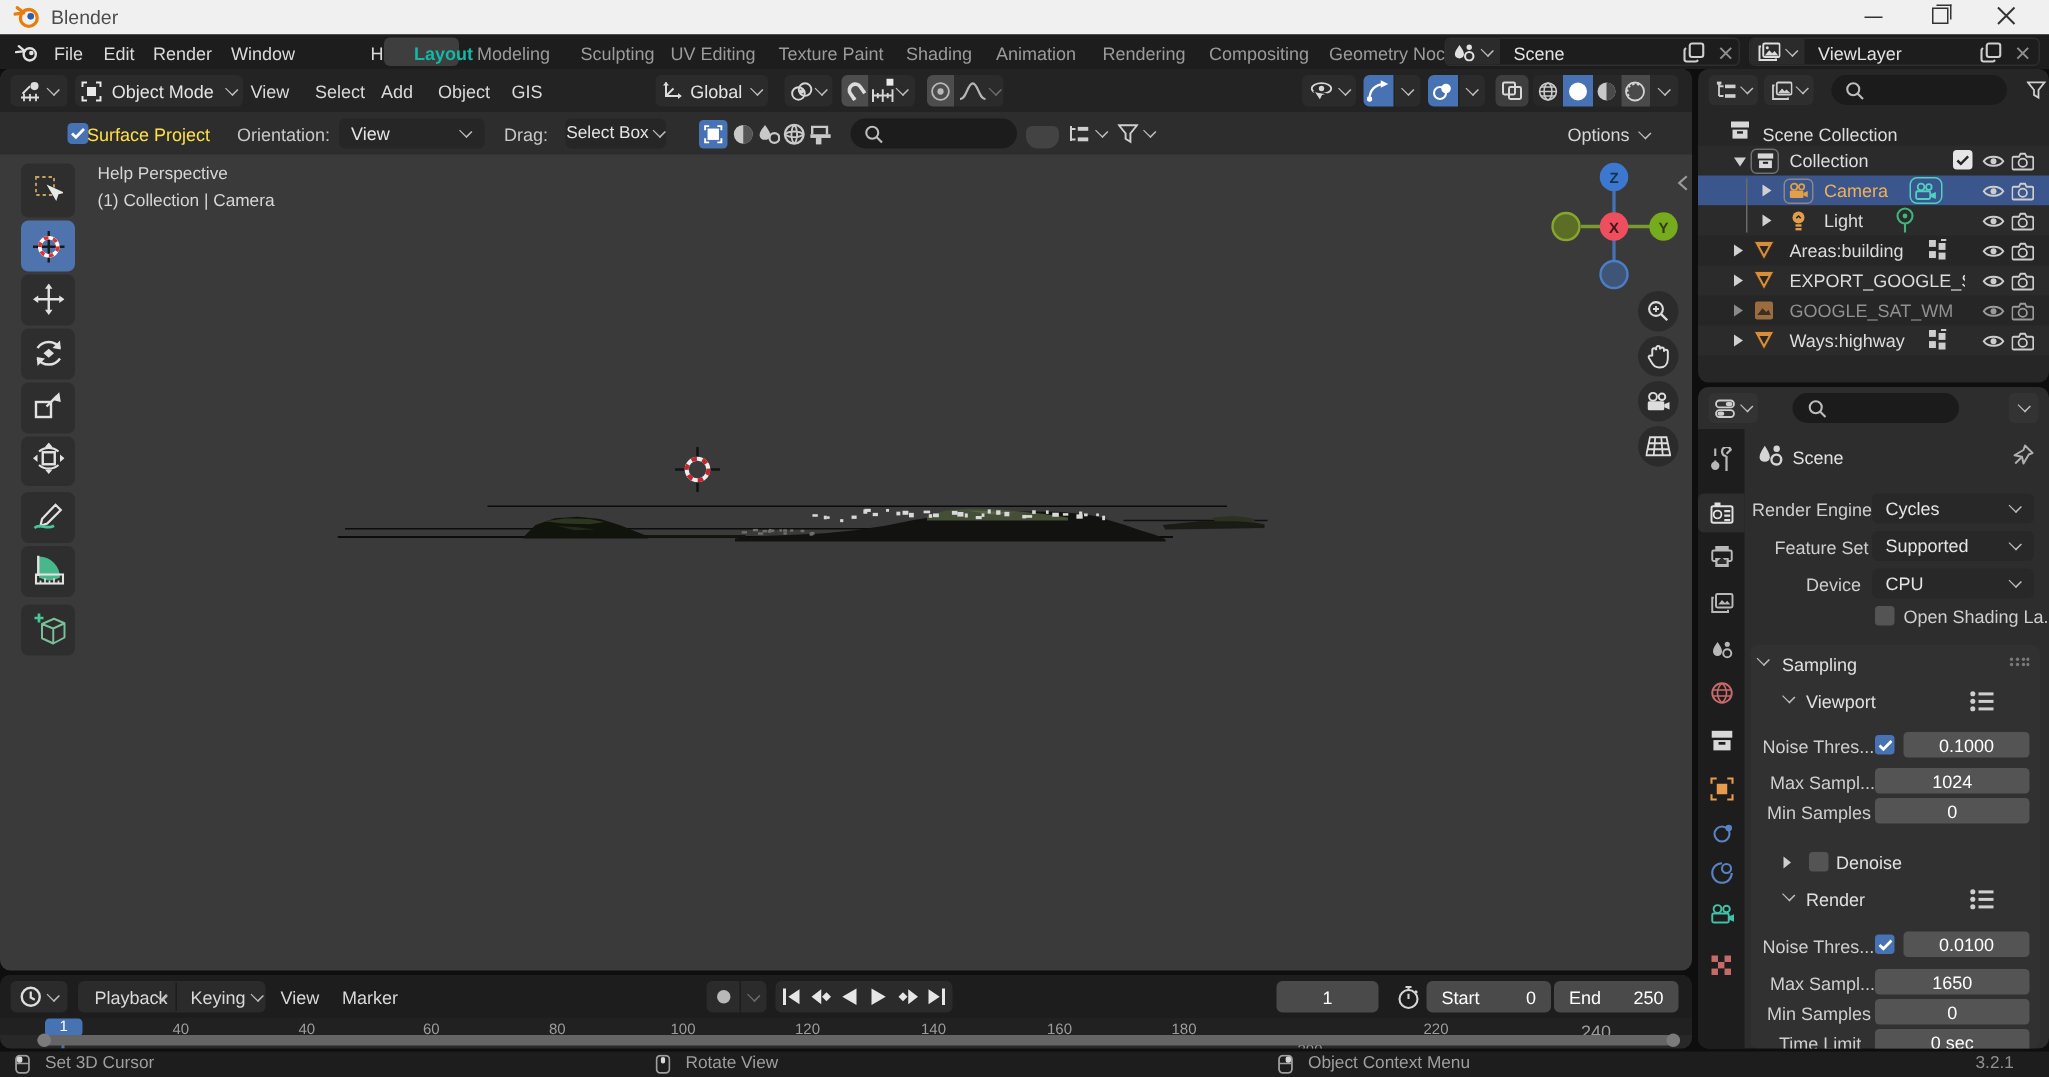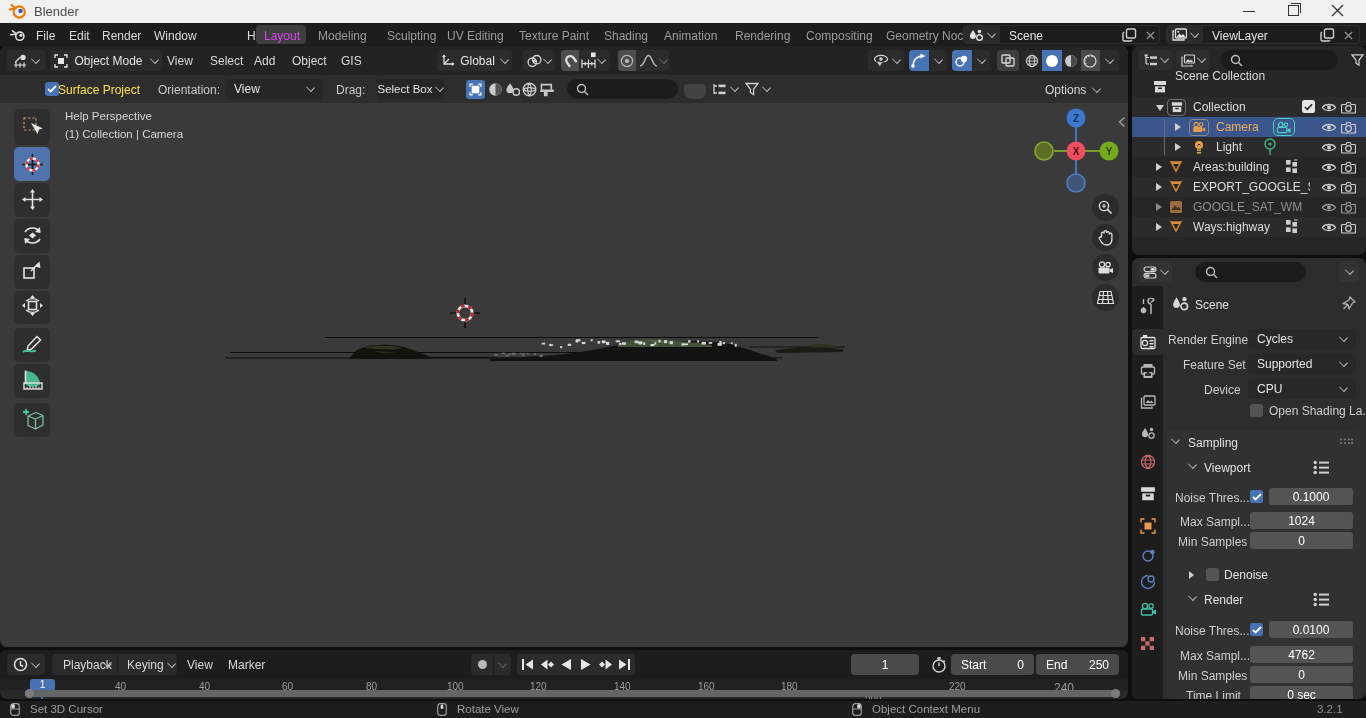--- a/index.html
+++ b/index.html
@@ -39,21 +39,21 @@
   <path d="M1 6.5 L9 5.5 L3.5 1" stroke="#e0e0e0" stroke-width="2.2" fill="none" stroke-linecap="round" stroke-linejoin="round"></path>
   <circle cx="13.5" cy="8.5" r="5.6" fill="none" stroke="#e0e0e0" stroke-width="2.2"></circle>
   <circle cx="15" cy="7.3" r="2.1" fill="#e0e0e0"></circle>
 </svg>
 <div class="ab txt" style="left:36px;top:29px;color:#dadada;">File</div>
 <div class="ab txt" style="left:69px;top:29px;color:#dadada;">Edit</div>
 <div class="ab txt" style="left:102px;top:29px;color:#dadada;">Render</div>
 <div class="ab txt" style="left:154px;top:29px;color:#dadada;">Window</div>
 <div class="ab txt" style="left:207px;top:29px;color:#dadada;margin-left:40px;">Help</div>
 <div class="ab" style="left:256px;top:25px;width:50px;height:19px;background:#3e3e3e;border-radius:4px;"></div>
-<div class="ab txt" style="left:264px;top:29px;color:#d946ef;">Layout</div>
+<div class="ab txt" style="left:276px;top:29px;color:#14b8a6;font-weight:bold;">Layout</div>
 <div class="ab txt" style="left:318px;top:29px;color:#9b9b9b;">Modeling</div>
 <div class="ab txt" style="left:387px;top:29px;color:#9b9b9b;">Sculpting</div>
 <div class="ab txt" style="left:447px;top:29px;color:#9b9b9b;">UV Editing</div>
 <div class="ab txt" style="left:519px;top:29px;color:#9b9b9b;">Texture Paint</div>
 <div class="ab txt" style="left:604px;top:29px;color:#9b9b9b;">Shading</div>
 <div class="ab txt" style="left:664px;top:29px;color:#9b9b9b;">Animation</div>
 <div class="ab txt" style="left:735px;top:29px;color:#9b9b9b;">Rendering</div>
 <div class="ab txt" style="left:806px;top:29px;color:#9b9b9b;">Compositing</div>
 <div class="ab txt" style="left:886px;top:29px;color:#9b9b9b;">Geometry Noc</div>
 
@@ -489,21 +489,21 @@
   <div class="ab" style="left:0;top:68px;width:234px;height:20px;background:#3a568c;"></div>
   <div class="ab" style="left:0;top:88px;width:234px;height:20px;background:#2b2b2b;"></div>
   <div class="ab" style="left:0;top:128px;width:234px;height:20px;background:#2b2b2b;"></div>
   <div class="ab" style="left:0;top:168px;width:234px;height:20px;background:#2b2b2b;"></div>
 
   <svg class="ab" style="left:21px;top:31px;" width="14" height="13" viewBox="0 0 14 13">
     <rect x="1" y="1" width="12" height="4" fill="#d8d8d8"></rect>
           <rect x="2" y="6.4" width="10" height="6" fill="#d8d8d8"></rect>
     <rect x="5" y="7.5" width="4" height="1.6" fill="#262626"></rect>
   </svg>
-  <div class="ab txt" style="left:43px;top:20px;color:#dcdcdc;">Scene Collection</div>
+  <div class="ab txt" style="left:43px;top:34px;color:#dcdcdc;">Scene Collection</div>
 
   <span class="ab" style="left:24px;top:56px;width:0;height:0;border-left:4.5px solid transparent;border-right:4.5px solid transparent;border-top:6px solid #d0d0d0;"></span>
   <div class="ab" style="left:35px;top:49.5px;width:19px;height:17px;border:1.2px solid #707070;border-radius:4px;box-sizing:border-box;"></div>
   <svg class="ab" style="left:39px;top:52px;" width="12" height="12" viewBox="0 0 14 13">
     <rect x="1" y="1" width="12" height="4" fill="#d8d8d8"></rect>
           <rect x="2" y="6.4" width="10" height="6" fill="#d8d8d8"></rect>
     <rect x="5" y="7.5" width="4" height="1.6" fill="#262626"></rect>
   </svg>
   <div class="ab txt" style="left:61px;top:51px;color:#dcdcdc;">Collection</div>
   <div class="ab" style="left:170px;top:51px;width:13px;height:13px;background:#e6e6e6;border-radius:2.5px;"></div>
@@ -808,21 +808,21 @@
           <rect x="6" y="11.6" width="10" height="2"></rect>
         </g>
   </svg>
   <div class="ab txt" style="left:43px;top:366px;color:#cecece;">Noise Thres...</div>
   <div class="ab" style="left:118px;top:365px;width:13px;height:13px;background:#4772b3;border-radius:2.5px;"></div>
   <svg class="ab" style="left:120px;top:368px;" width="10" height="8" viewBox="0 0 10 8">
         <path d="M1 4 L3.6 6.5 L9 1" stroke="#fff" stroke-width="1.8" fill="none"></path>
       </svg>
   <div class="pill ab" style="left:137px;top:363px;width:84px;height:17px;background:#545454;border-radius:3px;color:#fff;">0.0100</div>
   <div class="ab txt" style="left:48px;top:391px;color:#cecece;">Max Sampl...</div>
-  <div class="pill ab" style="left:118px;top:388px;width:103px;height:17px;background:#545454;border-radius:3px;color:#fff;">4762</div>
+  <div class="pill ab" style="left:118px;top:388px;width:103px;height:17px;background:#545454;border-radius:3px;color:#fff;">1650</div>
   <div class="ab txt" style="left:46px;top:411px;color:#cecece;">Min Samples</div>
   <div class="pill ab" style="left:118px;top:408px;width:103px;height:17px;background:#545454;border-radius:3px;color:#fff;">0</div>
   <div class="ab txt" style="left:54px;top:431px;color:#cecece;">Time Limit</div>
   <div class="pill ab" style="left:118px;top:428px;width:103px;height:17px;background:#545454;border-radius:3px;color:#fff;">0 sec</div>
 </div>
 
 <div class="ab" style="left:0;top:650px;width:1128px;height:49px;background:#282828;border-radius:7px;overflow:hidden;">
   <div class="ab" style="left:0;top:0;width:1128px;height:29px;background:#1d1d1d;"></div>
   <div class="ab" style="left:0;top:29px;width:1128px;height:11px;background:#212121;"></div>
   <div class="pill ab" style="left:7px;top:4px;width:38px;height:21px;">

